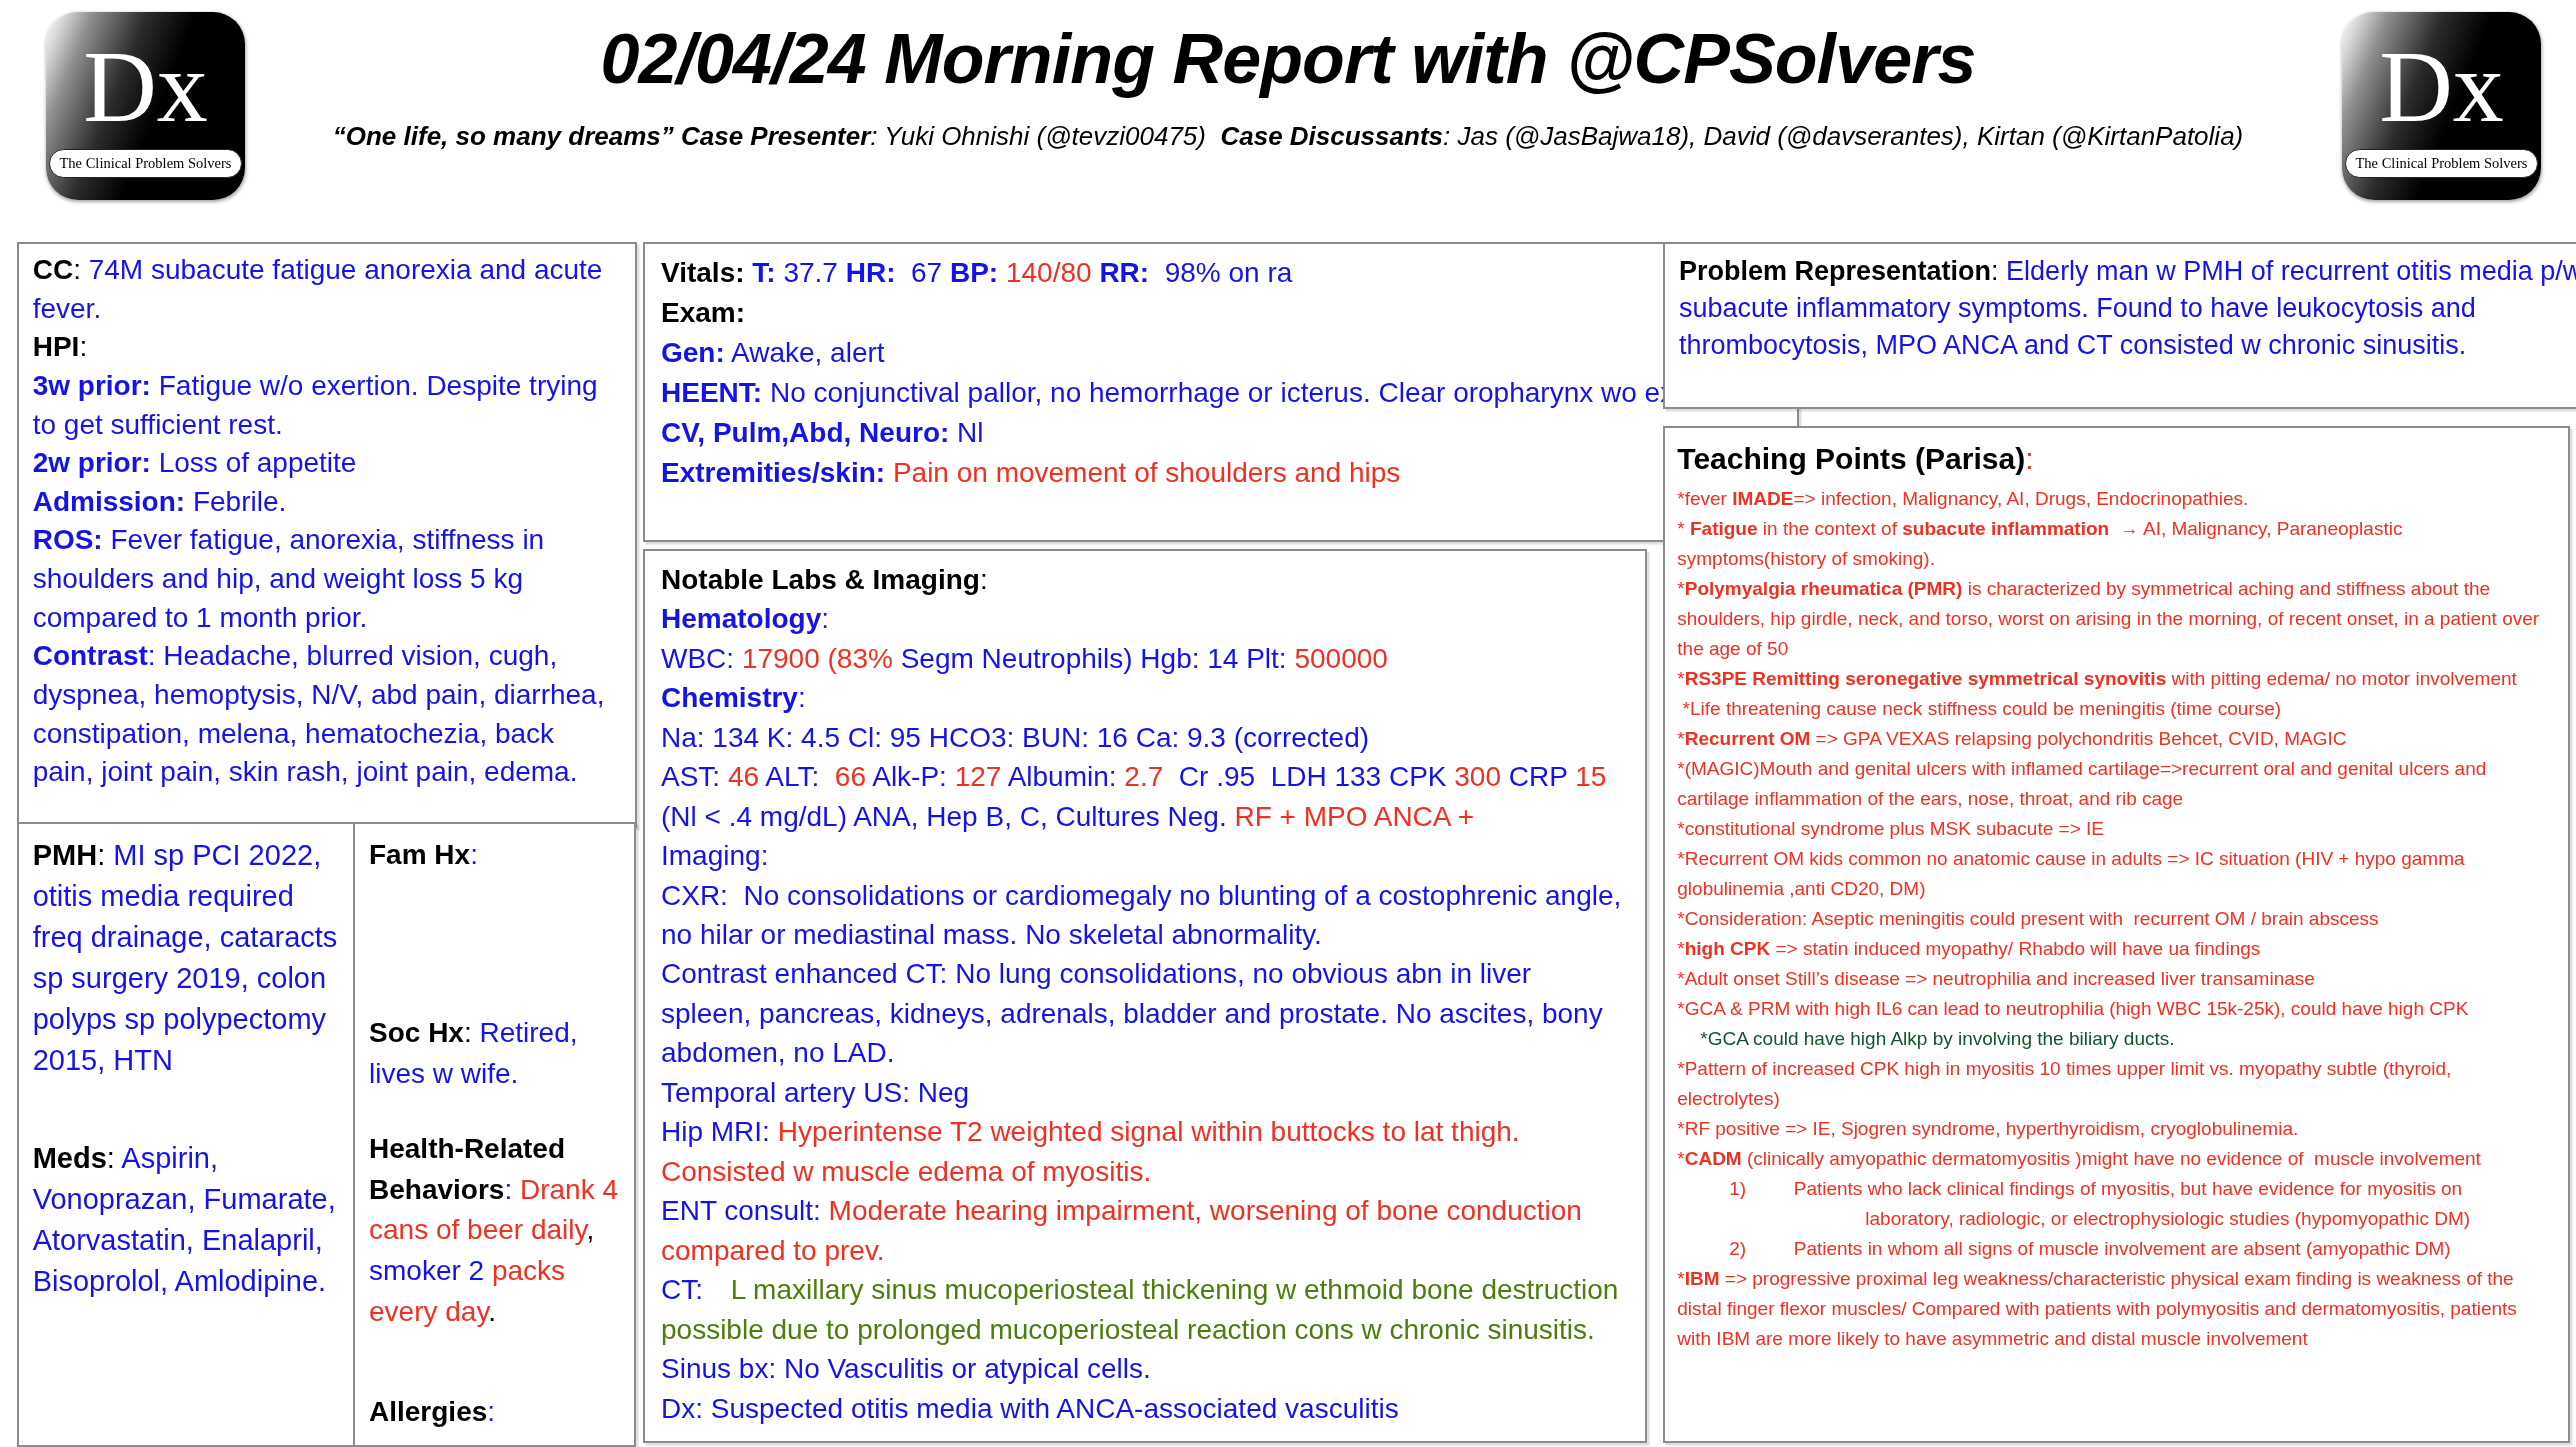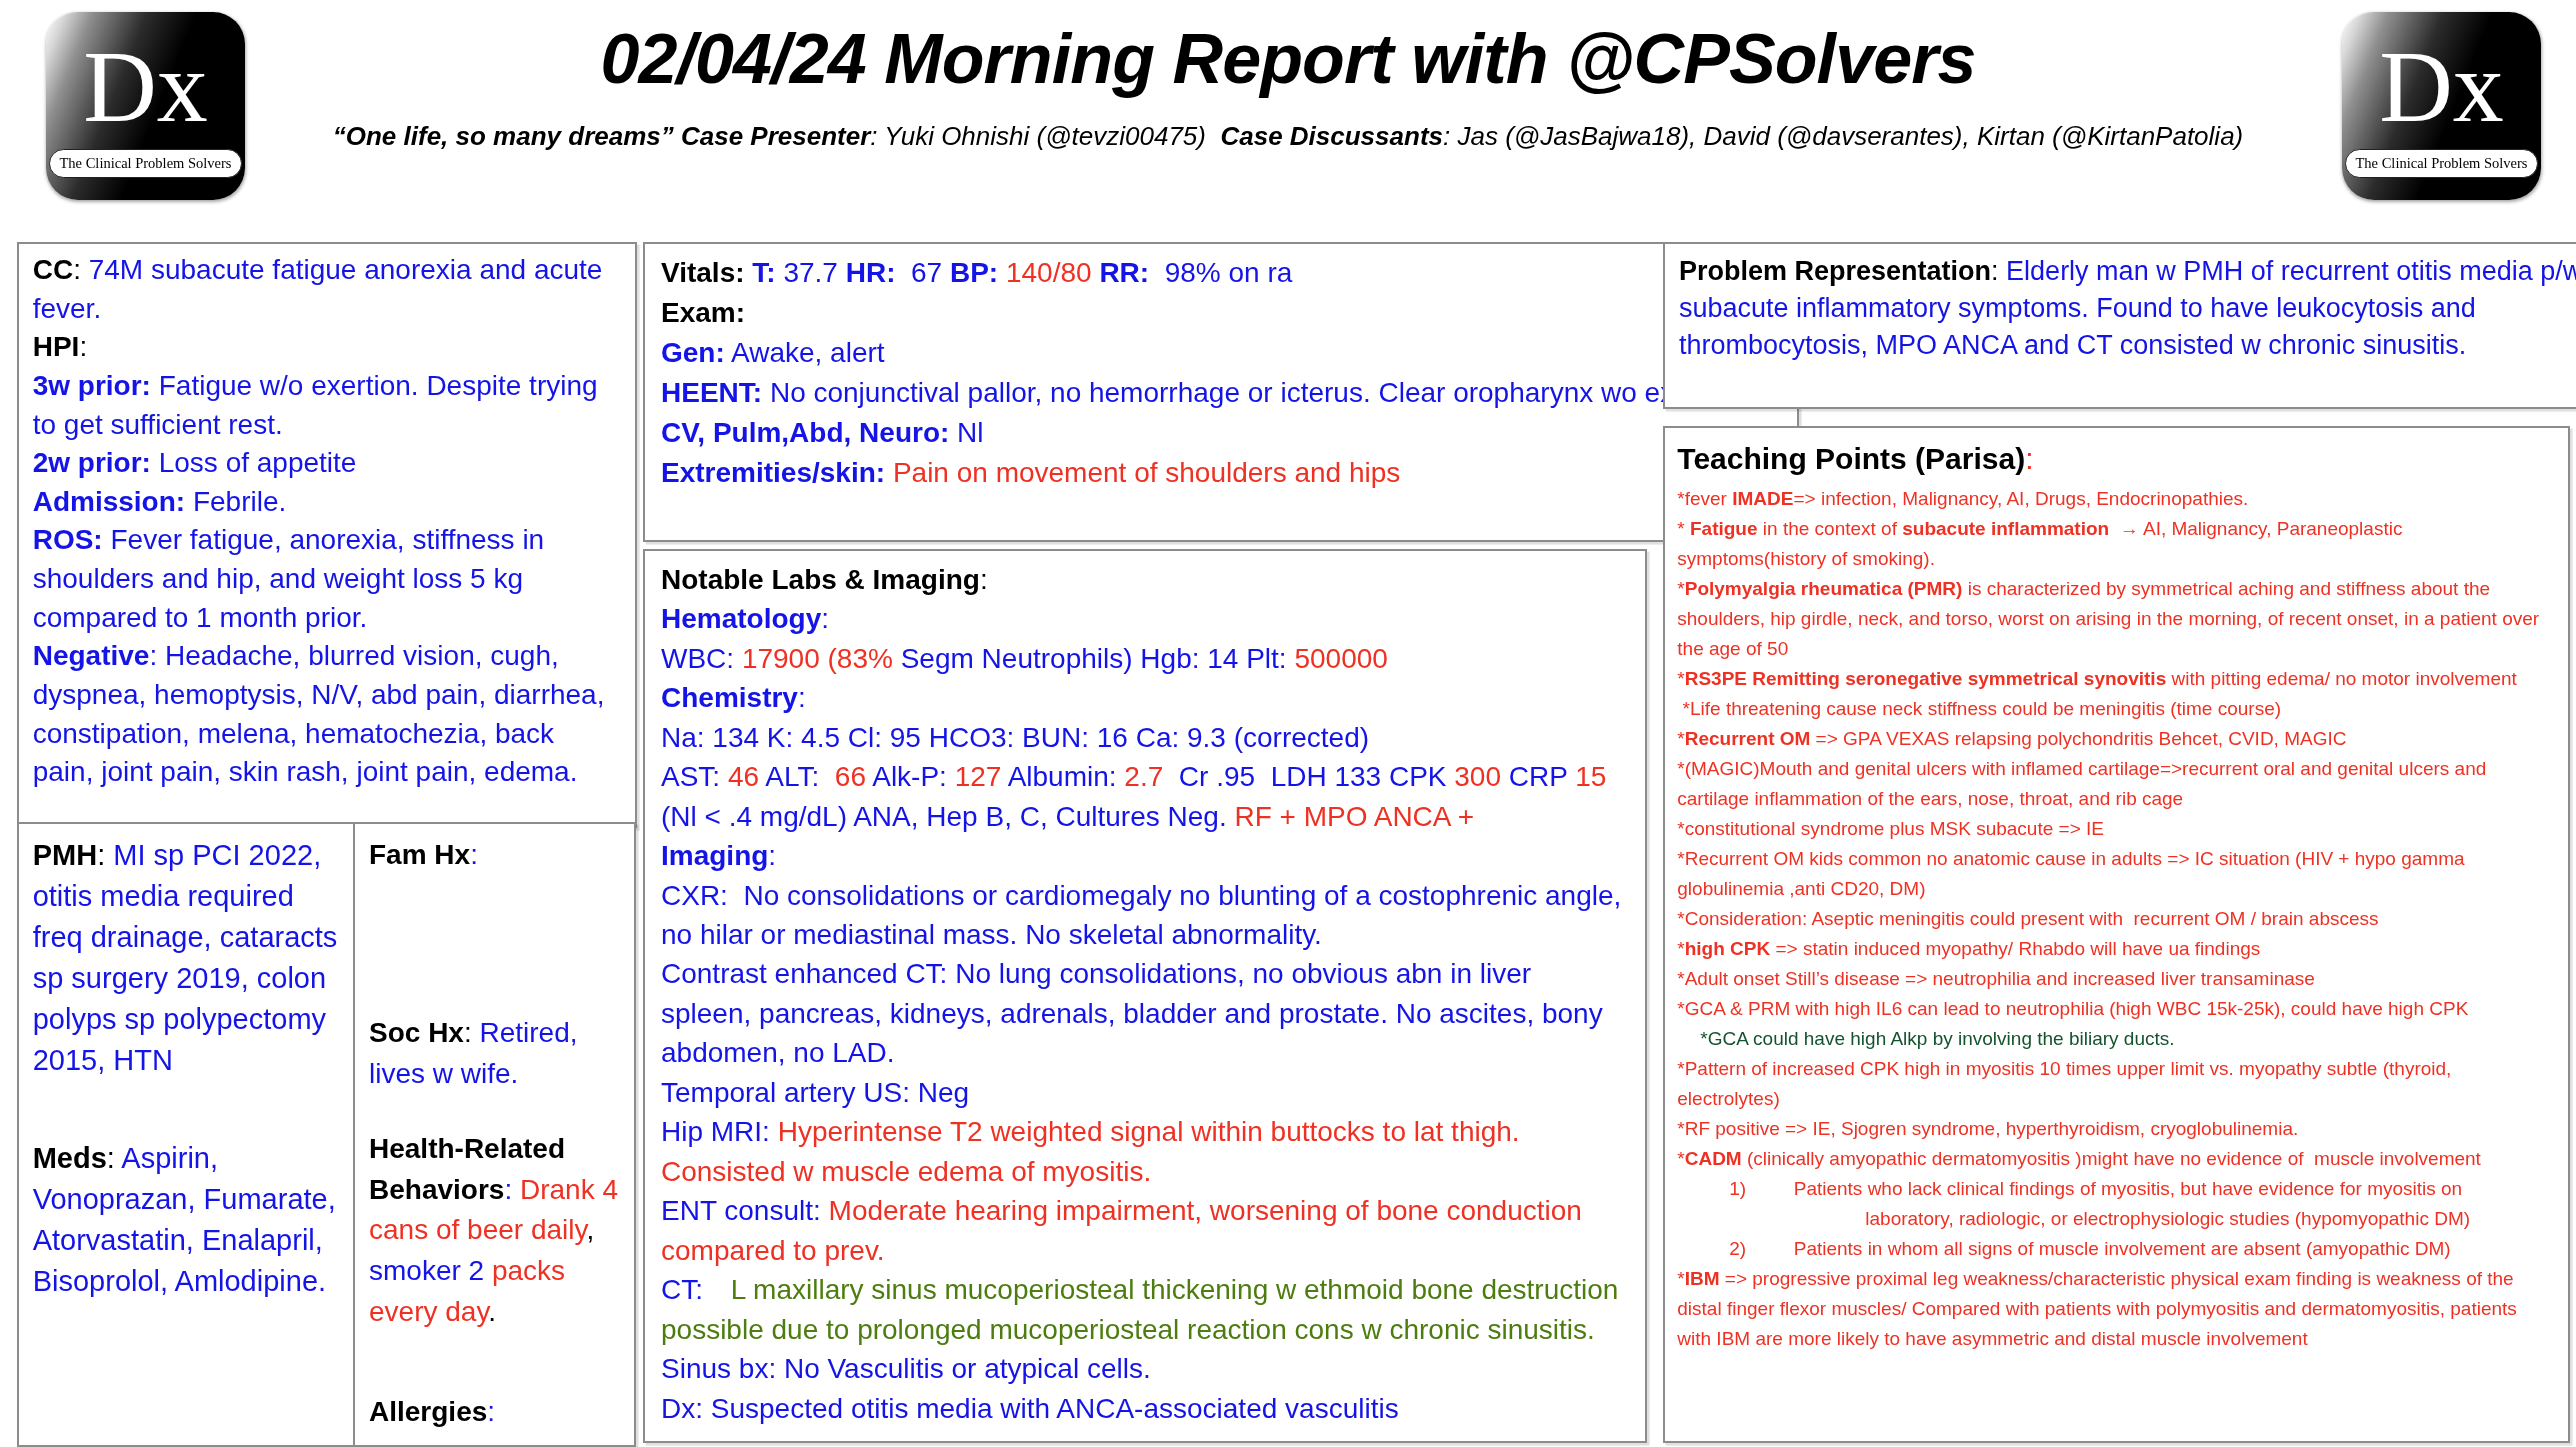--- a/index.html
+++ b/index.html
@@ -52,21 +52,21 @@
 <div class="header-title">02/04/24 Morning Report with @CPSolvers</div>
 <div class="header-sub"><div class="para"><span style="font-weight: bold;">“One life, so many dreams” Case Presenter</span><span>: Yuki Ohnishi (@tevzi00475)&nbsp; </span><span style="font-weight: bold;">Case Discussants</span><span>: Jas (@JasBajwa18), David (@davserantes), Kirtan (@KirtanPatolia)</span></div></div>
 
 <div class="box" id="box-cchpi">
     <div class="para"><span style="font-weight: bold;">CC</span><span>: </span><span style="color: rgb(20, 20, 230);">74M subacute fatigue anorexia and acute fever.</span></div>
     <div class="para"><span style="font-weight: bold;">HPI</span><span>:</span></div>
     <div class="para"><span style="color: rgb(20, 20, 230); font-weight: bold;">3w prior:</span><span style="color: rgb(20, 20, 230);"> Fatigue w/o exertion. Despite trying to get sufficient rest.</span></div>
     <div class="para"><span style="color: rgb(20, 20, 230); font-weight: bold;">2w prior:</span><span style="color: rgb(20, 20, 230);"> Loss of appetite</span></div>
     <div class="para"><span style="color: rgb(20, 20, 230); font-weight: bold;">Admission:</span><span style="color: rgb(20, 20, 230);"> Febrile.</span></div>
     <div class="para"><span style="color: rgb(20, 20, 230); font-weight: bold;">ROS:</span><span style="color: rgb(20, 20, 230);"> Fever fatigue, anorexia, stiffness in shoulders and hip, and weight loss 5 kg compared to 1 month prior.</span></div>
-    <div class="para"><span style="color: rgb(20, 20, 230); font-weight: bold;">Negative</span><span style="color: rgb(20, 20, 230);">: Headache, blurred vision, cugh, dyspnea, hemoptysis, N/V, abd pain, diarrhea, constipation, melena, hematochezia, back pain, joint pain, skin rash, joint pain, edema.</span></div>
+    <div class="para"><span style="color: rgb(20, 20, 230); font-weight: bold;">Contrast</span><span style="color: rgb(20, 20, 230);">: Headache, blurred vision, cugh, dyspnea, hemoptysis, N/V, abd pain, diarrhea, constipation, melena, hematochezia, back pain, joint pain, skin rash, joint pain, edema.</span></div>
   </div>
 <div class="box" id="box-pmh">
     <div class="para"><span style="font-weight: bold;">PMH</span><span>: </span><span style="color: rgb(20, 20, 230); text-align: center;">MI sp PCI 2022, otitis media required freq drainage, cataracts sp surgery 2019, colon polyps sp polypectomy 2015, HTN</span></div>
     <div class="para mt-d"><span style="font-weight: bold;">Meds</span><span>: </span><span style="color: rgb(20, 20, 230);">Aspirin, Vonoprazan, Fumarate, Atorvastatin, Enalapril, Bisoprolol, Amlodipine.</span></div>
   </div>
 <div class="box" id="box-famhx">
     <div class="para"><span style="font-weight: bold;">Fam Hx</span><span style="color: rgb(20, 20, 230);">:</span></div>
     <div class="para mt-a"><span style="font-weight: bold;">Soc Hx</span><span>: </span><span style="color: rgb(20, 20, 230);">Retired, lives w wife.</span></div>
     <div class="para mt-b"><span style="font-weight: bold;">Health-Related Behaviors</span><span style="color: rgb(20, 20, 230);">: </span><span style="color: rgb(238, 49, 35);">Drank 4 cans of beer daily</span><span>, </span><span style="color: rgb(20, 20, 230);">smoker 2 </span><span style="color: rgb(238, 49, 35);">packs every day</span><span>.</span></div>
     <div class="para mt-c"><span style="font-weight: bold;">Allergies</span><span style="color: rgb(20, 20, 230);">:</span></div>
@@ -80,21 +80,21 @@
     <div class="para"><span style="color: rgb(20, 20, 230); font-weight: bold;">CV, Pulm,Abd, Neuro:</span><span style="color: rgb(20, 20, 230);"> Nl</span></div>
     <div class="para"><span style="color: rgb(20, 20, 230); font-weight: bold;">Extremities/skin:</span><span> </span><span style="color: rgb(238, 49, 35);">Pain on movement of shoulders and hips</span></div>
   </div>
 <div class="box" id="box-labs">
     <div class="para"><span style="font-weight: bold;">Notable Labs &amp; Imaging</span><span>:</span></div>
     <div class="para"><span style="color: rgb(20, 20, 230); font-weight: bold;">Hematology</span><span style="color: rgb(20, 20, 230);">:</span></div>
     <div class="para"><span style="color: rgb(20, 20, 230);">WBC: </span><span style="color: rgb(238, 49, 35);">17900 (83% </span><span style="color: rgb(20, 20, 230);">Segm Neutrophils) Hgb: 14 Plt: </span><span style="color: rgb(238, 49, 35);">500000</span></div>
     <div class="para"><span style="color: rgb(20, 20, 230); font-weight: bold;">Chemistry</span><span style="color: rgb(20, 20, 230);">:</span></div>
     <div class="para"><span style="color: rgb(20, 20, 230);">Na: 134 K: 4.5 Cl: 95 HCO3: BUN: 16 Ca: 9.3 (corrected)</span></div>
     <div class="para"><span style="color: rgb(20, 20, 230);">AST: </span><span style="color: rgb(238, 49, 35);">46 </span><span style="color: rgb(20, 20, 230);">ALT:&nbsp; </span><span style="color: rgb(238, 49, 35);">66 </span><span style="color: rgb(20, 20, 230);">Alk-P: </span><span style="color: rgb(238, 49, 35);">127 </span><span style="color: rgb(20, 20, 230);">Albumin: </span><span style="color: rgb(238, 49, 35);">2.7 </span><span style="color: rgb(20, 20, 230);">&nbsp;Cr .95&nbsp; LDH 133 CPK </span><span style="color: rgb(238, 49, 35);">300 </span><span style="color: rgb(20, 20, 230);">CRP </span><span style="color: rgb(238, 49, 35);">15 </span><span style="color: rgb(20, 20, 230);">(Nl &lt; .4 mg/dL) ANA, Hep B, C, Cultures Neg. </span><span style="color: rgb(238, 49, 35);">RF + MPO ANCA +</span></div>
-    <div class="para"><span style="color: rgb(20, 20, 230); font-weight: bold;">Imaging</span><span style="color: rgb(20, 20, 230);">:</span></div>
+    <div class="para"><span style="color: rgb(20, 20, 230); font-weight: normal;">Imaging</span><span style="color: rgb(20, 20, 230);">:</span></div>
     <div class="para"><span style="color: rgb(20, 20, 230);">CXR:&nbsp; No consolidations or cardiomegaly no blunting of a costophrenic angle, no hilar or mediastinal mass. No skeletal abnormality.</span></div>
     <div class="para"><span style="color: rgb(20, 20, 230);">Contrast enhanced CT: No lung consolidations, no obvious abn in liver spleen, pancreas, kidneys, adrenals, bladder and prostate. No ascites, bony abdomen, no LAD.</span></div>
     <div class="para"><span style="color: rgb(20, 20, 230);">Temporal artery US: Neg</span></div>
     <div class="para"><span style="color: rgb(20, 20, 230);">Hip MRI: </span><span style="color: rgb(238, 49, 35);">Hyperintense T2 weighted signal within buttocks to lat thigh. Consisted w muscle edema of myositis.</span></div>
     <div class="para"><span style="color: rgb(20, 20, 230);">ENT consult: </span><span style="color: rgb(238, 49, 35);">Moderate hearing impairment, worsening of bone conduction compared to prev.</span></div>
     <div class="para"><span style="color: rgb(20, 20, 230);">CT: </span><span style="color: #4d7c0f; margin-left: 20px;">L maxillary sinus mucoperiosteal thickening w ethmoid bone destruction possible due to prolonged mucoperiosteal reaction cons w chronic sinusitis.</span></div>
     <div class="para"><span style="color: rgb(20, 20, 230);">Sinus bx: No Vasculitis or atypical cells.</span></div>
     <div class="para"><span style="color: rgb(20, 20, 230);">Dx: Suspected otitis media with ANCA-associated vasculitis</span></div>
   </div>
 

